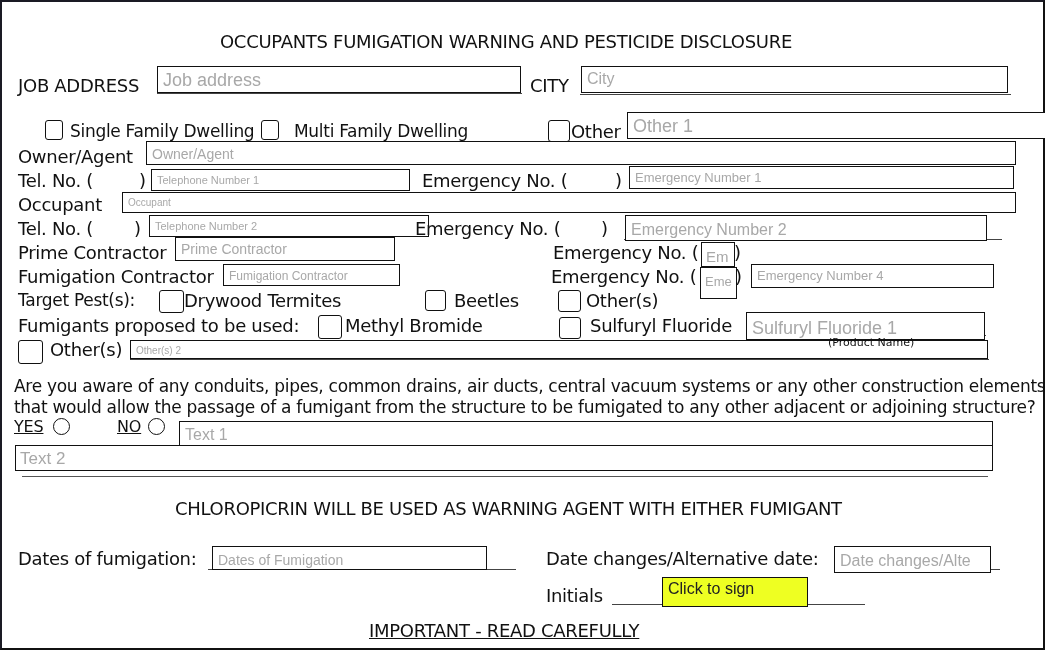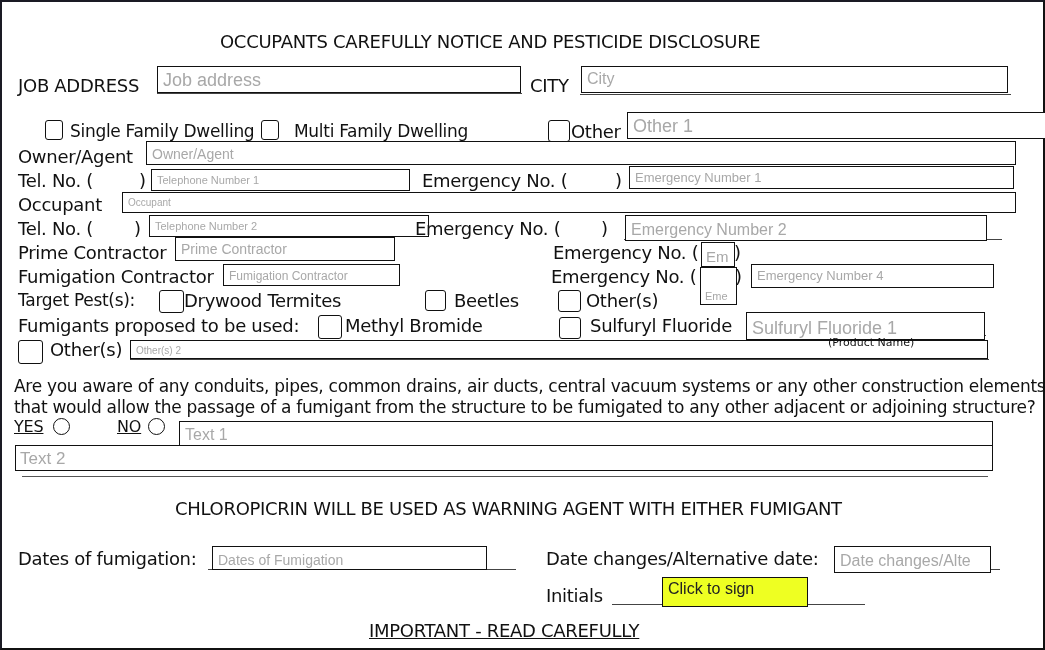--- a/index.html
+++ b/index.html
@@ -23,21 +23,21 @@
     .sign { position: absolute; box-sizing: border-box; background: #eeff22; border: 1.5px solid #111;
             color: #222; font-family: "Liberation Sans", sans-serif; font-size: 16px; padding: 2px 5px; cursor: pointer; }
     .hr { position: absolute; height: 0; border-top: 1.5px solid #555; }
     .ul { text-decoration: underline; }
   </style>
 </head>
 <body>
 
 <div class="page">
 
-  <div class="t f18" style="left:218px; top:31px;">OCCUPANTS CAREFULLY NOTICE AND PESTICIDE DISCLOSURE</div>
+  <div class="t f18" style="left:218px; top:31px;">OCCUPANTS FUMIGATION WARNING AND PESTICIDE DISCLOSURE</div>
 
   <div class="t f18" style="left:16px; top:75px;">JOB ADDRESS</div>
   <div class="uline" style="left:155px; top:91px; width:365px;"></div>
   <div class="field" style="left:155px; top:64px; width:364px; height:27px; font-size:18px; padding-top:4px;"><span>Job address</span></div>
 
   <div class="t f18" style="left:528px; top:75px;">CITY</div>
   <div class="uline" style="left:578px; top:92px; width:431px;"></div>
   <div class="field" style="left:579px; top:64px; width:427px; height:27px; font-size:16px; padding-top:4px;"><span>City</span></div>
 
   <div class="cb" style="left:43px; top:118px;"></div>
@@ -72,21 +72,21 @@
 
   <div class="t f18" style="left:16px; top:242px;">Prime Contractor</div>
   <div class="field" style="left:173px; top:235px; width:220px; height:24px; font-size:14px; padding-top:4px;"><span>Prime Contractor</span></div>
   <div class="t f18" style="left:551px; top:242px;">Emergency No. (</div>
   <div class="field" style="left:699px; top:240px; width:34px; height:25px; font-size:15px; padding-top:6px; padding-left:4px;"><span>Em</span></div>
   <div class="t f18" style="left:732px; top:242px;">)</div>
 
   <div class="t f18" style="left:16px; top:266px;">Fumigation Contractor</div>
   <div class="field" style="left:221px; top:262px; width:177px; height:22px; font-size:12px; padding-top:5px;"><span>Fumigation Contractor</span></div>
   <div class="t f18" style="left:549px; top:266px;">Emergency No. (</div>
-  <div class="field" style="left:698px; top:265px; width:37px; height:38px; font-size:11px; padding-top:23px; padding-left:4px;"><span>Eme</span></div>
+  <div class="field" style="left:698px; top:265px; width:37px; height:32px; font-size:13px; padding-top:7px; padding-left:4px;"><span>Eme</span></div>
   <div class="t f18" style="left:733px; top:266px;">)</div>
   <div class="field" style="left:749px; top:262px; width:243px; height:24px; font-size:13px; padding-top:4px;"><span>Emergency Number 4</span></div>
 
   <div class="t f17" style="left:16px; top:290px;">Target Pest(s):</div>
   <div class="cb" style="left:157px; top:288px; width:25px; height:23px;"></div>
   <div class="t f18" style="left:182px; top:290px;">Drywood Termites</div>
   <div class="cb" style="left:423px; top:288px; width:21px; height:21px;"></div>
   <div class="t f18" style="left:452px; top:290px;">Beetles</div>
   <div class="cb" style="left:556px; top:288px; width:23px; height:22px;"></div>
   <div class="t f18" style="left:584px; top:290px;">Other(s)</div>

